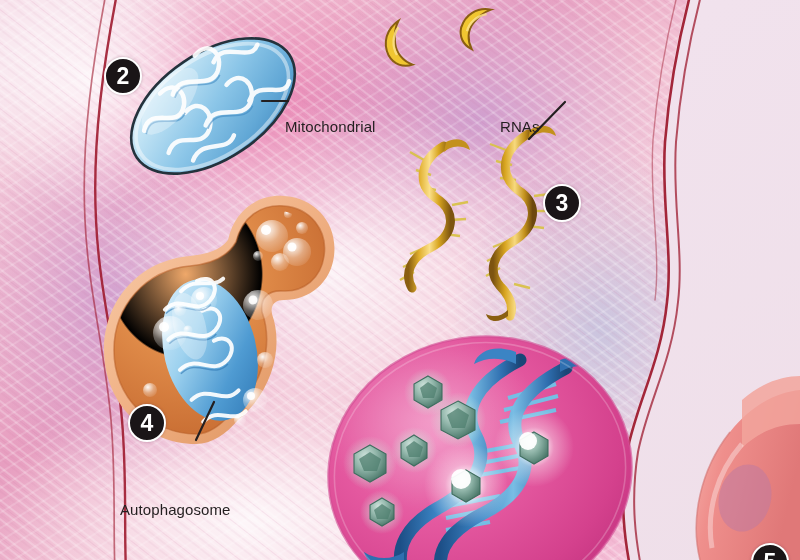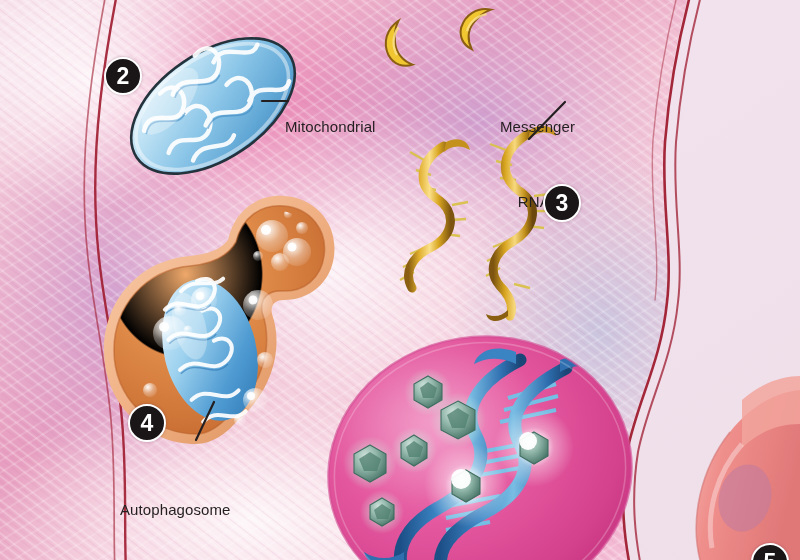--- a/index.html
+++ b/index.html
@@ -497,21 +497,20 @@
       </g>
 
     </g>
   </svg>
 
   <div class="label" style="left:285px; top:64px;">
     <div>Mitochondrial</div>
   </div>
 
   <div class="label" style="left:500px; top:64px; text-align:center;">
-    <div>Messenger</div>
     <div>RNAs</div>
   </div>
 
   <div class="label" style="left:120px; top:447px;">
     <div>Autophagosome</div>
   </div>
 
   <div class="badge" style="left:104px; top:57px;">
     <span>2</span>
   </div>

